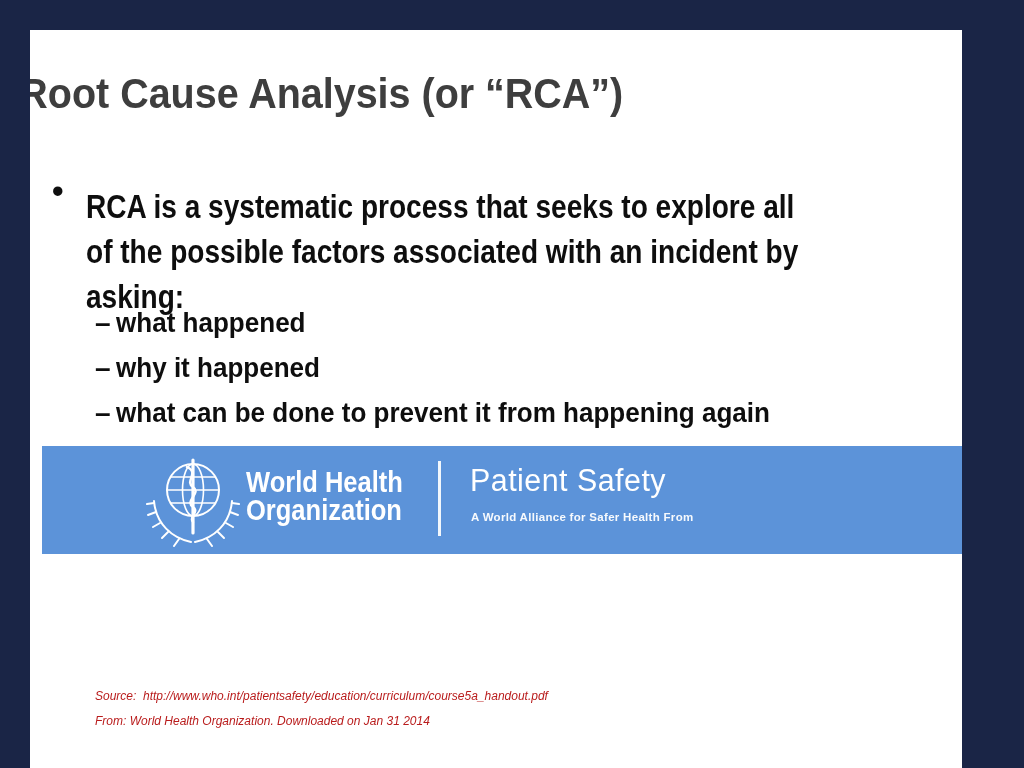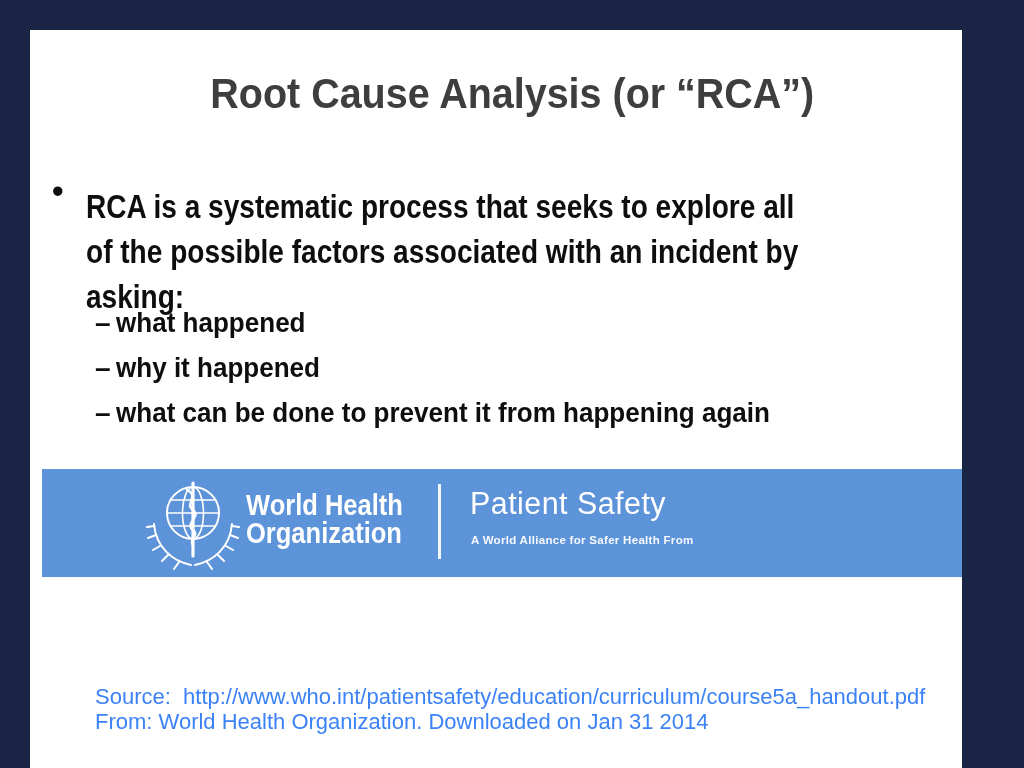--- a/index.html
+++ b/index.html
@@ -10,21 +10,21 @@
   }
   
   .frame{position:absolute;background:#1a2546;z-index:50;}
   .frame-top{left:0;top:0;width:1024px;height:30px;}
   .frame-left{left:0;top:0;width:30px;height:768px;}
   .frame-right{left:962px;top:0;width:62px;height:768px;}
 
   
   .title{
     position:absolute;left:0;top:66px;width:1024px;height:56px;
-    text-align:center;line-height:56px;
+    line-height:56px;
     font-size:42px;font-weight:bold;color:#3e3e3e;
   }
   .title-inner{display:inline-block;transform:scaleX(0.94);transform-origin:center;white-space:nowrap;}
 
   
   .bullet-marker{
     position:absolute;left:52px;top:168px;line-height:45px;
     font-size:33px;font-weight:bold;color:#0e0e0e;
   }
   .bullet-lines{position:absolute;left:86px;top:184px;}
@@ -39,21 +39,21 @@
   .sub-marker{
     width:21px;font-size:28px;font-weight:bold;color:#0e0e0e;flex:none;
   }
   .sub-text{
     font-size:28px;font-weight:bold;color:#0e0e0e;
     transform:scaleX(0.93);transform-origin:left center;white-space:nowrap;
   }
 
   
   .banner{
-    position:absolute;left:42px;top:469px;width:920px;height:108px;
+    position:absolute;left:42px;top:446px;width:920px;height:108px;
     background:#5c93d9;
   }
   .emblem{position:absolute;left:104px;top:11px;}
   .org-name{
     position:absolute;left:204px;top:22px;color:#ffffff;
     font-size:29px;font-weight:bold;line-height:28px;
   }
   .org-line{transform:scaleX(0.88);transform-origin:left center;white-space:nowrap;}
   .banner-divider{
     position:absolute;left:396px;top:15px;width:3px;height:75px;
@@ -65,21 +65,21 @@
     transform:scaleX(0.98);transform-origin:left center;white-space:nowrap;
   }
   .tagline{
     position:absolute;left:429px;top:65px;color:rgba(255,255,255,0.95);
     font-size:11.5px;font-weight:bold;letter-spacing:0.3px;white-space:nowrap;
   }
 
   
   .source{
     position:absolute;left:95px;top:684px;
-    font-size:22px;line-height:25px;color:#3b82f6;
+    font-size:12px;line-height:25px;color:#b91c1c;font-style:italic;
   }
   .source div{white-space:pre;}
 </style>
 </head>
 <body>
 
 <div class="slide">
 
   <div class="title">
     <span class="title-inner">Root Cause Analysis (or “RCA”)</span>

